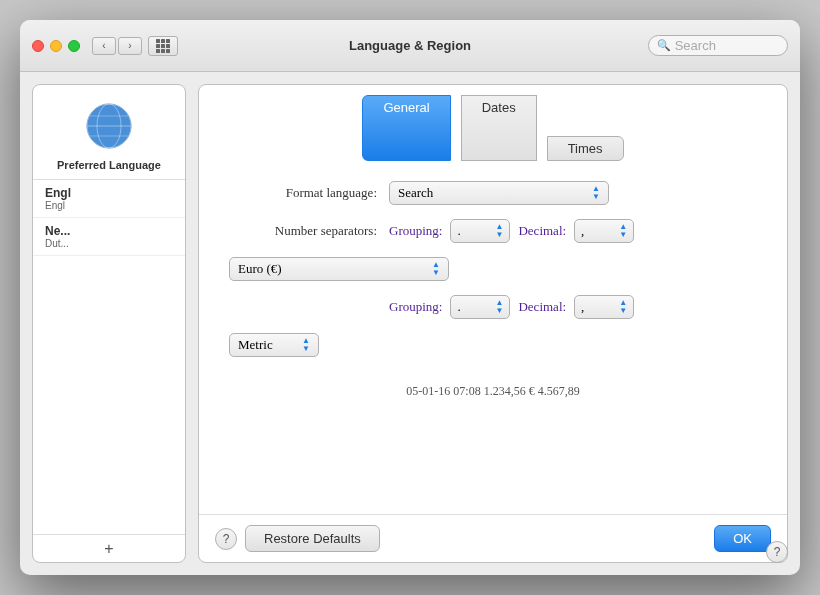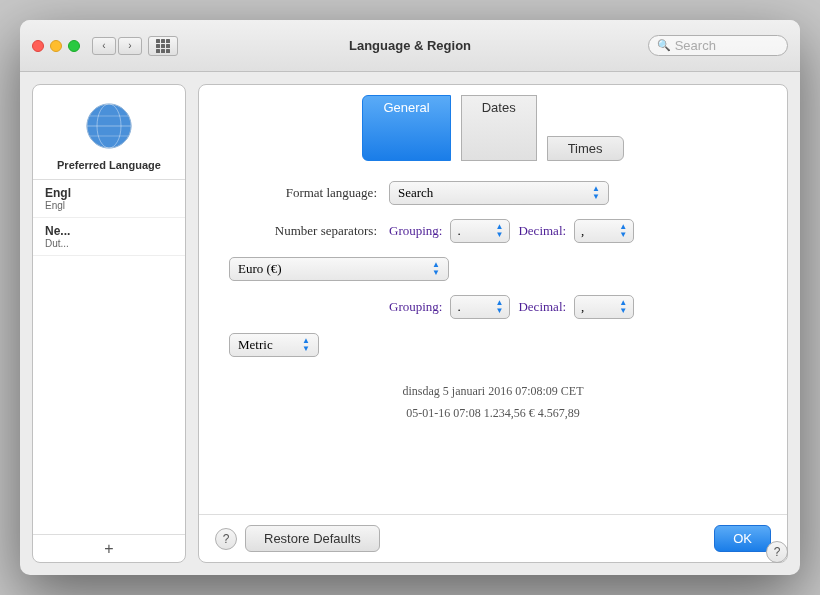--- a/index.html
+++ b/index.html
@@ -500,21 +500,20 @@
         </div>
 
         <div class="form-row">
           <div class="stepper-box">
             <span>Metric</span>
             <span class="select-chevron-updown">▲<br>▼</span>
           </div>
         </div>
 
         <div class="preview">
-          <div>dinsdag 5 januari 2016 07:08:09 CET</div>
           <div>05-01-16  07:08     1.234,56    € 4.567,89</div>
         </div>
       </div>
 
       <div class="bottom-bar">
         <div class="help-btn">?</div>
         <button class="btn">Restore Defaults</button>
         <div class="spacer"></div>
         <button class="btn btn-primary">OK</button>
       </div>

